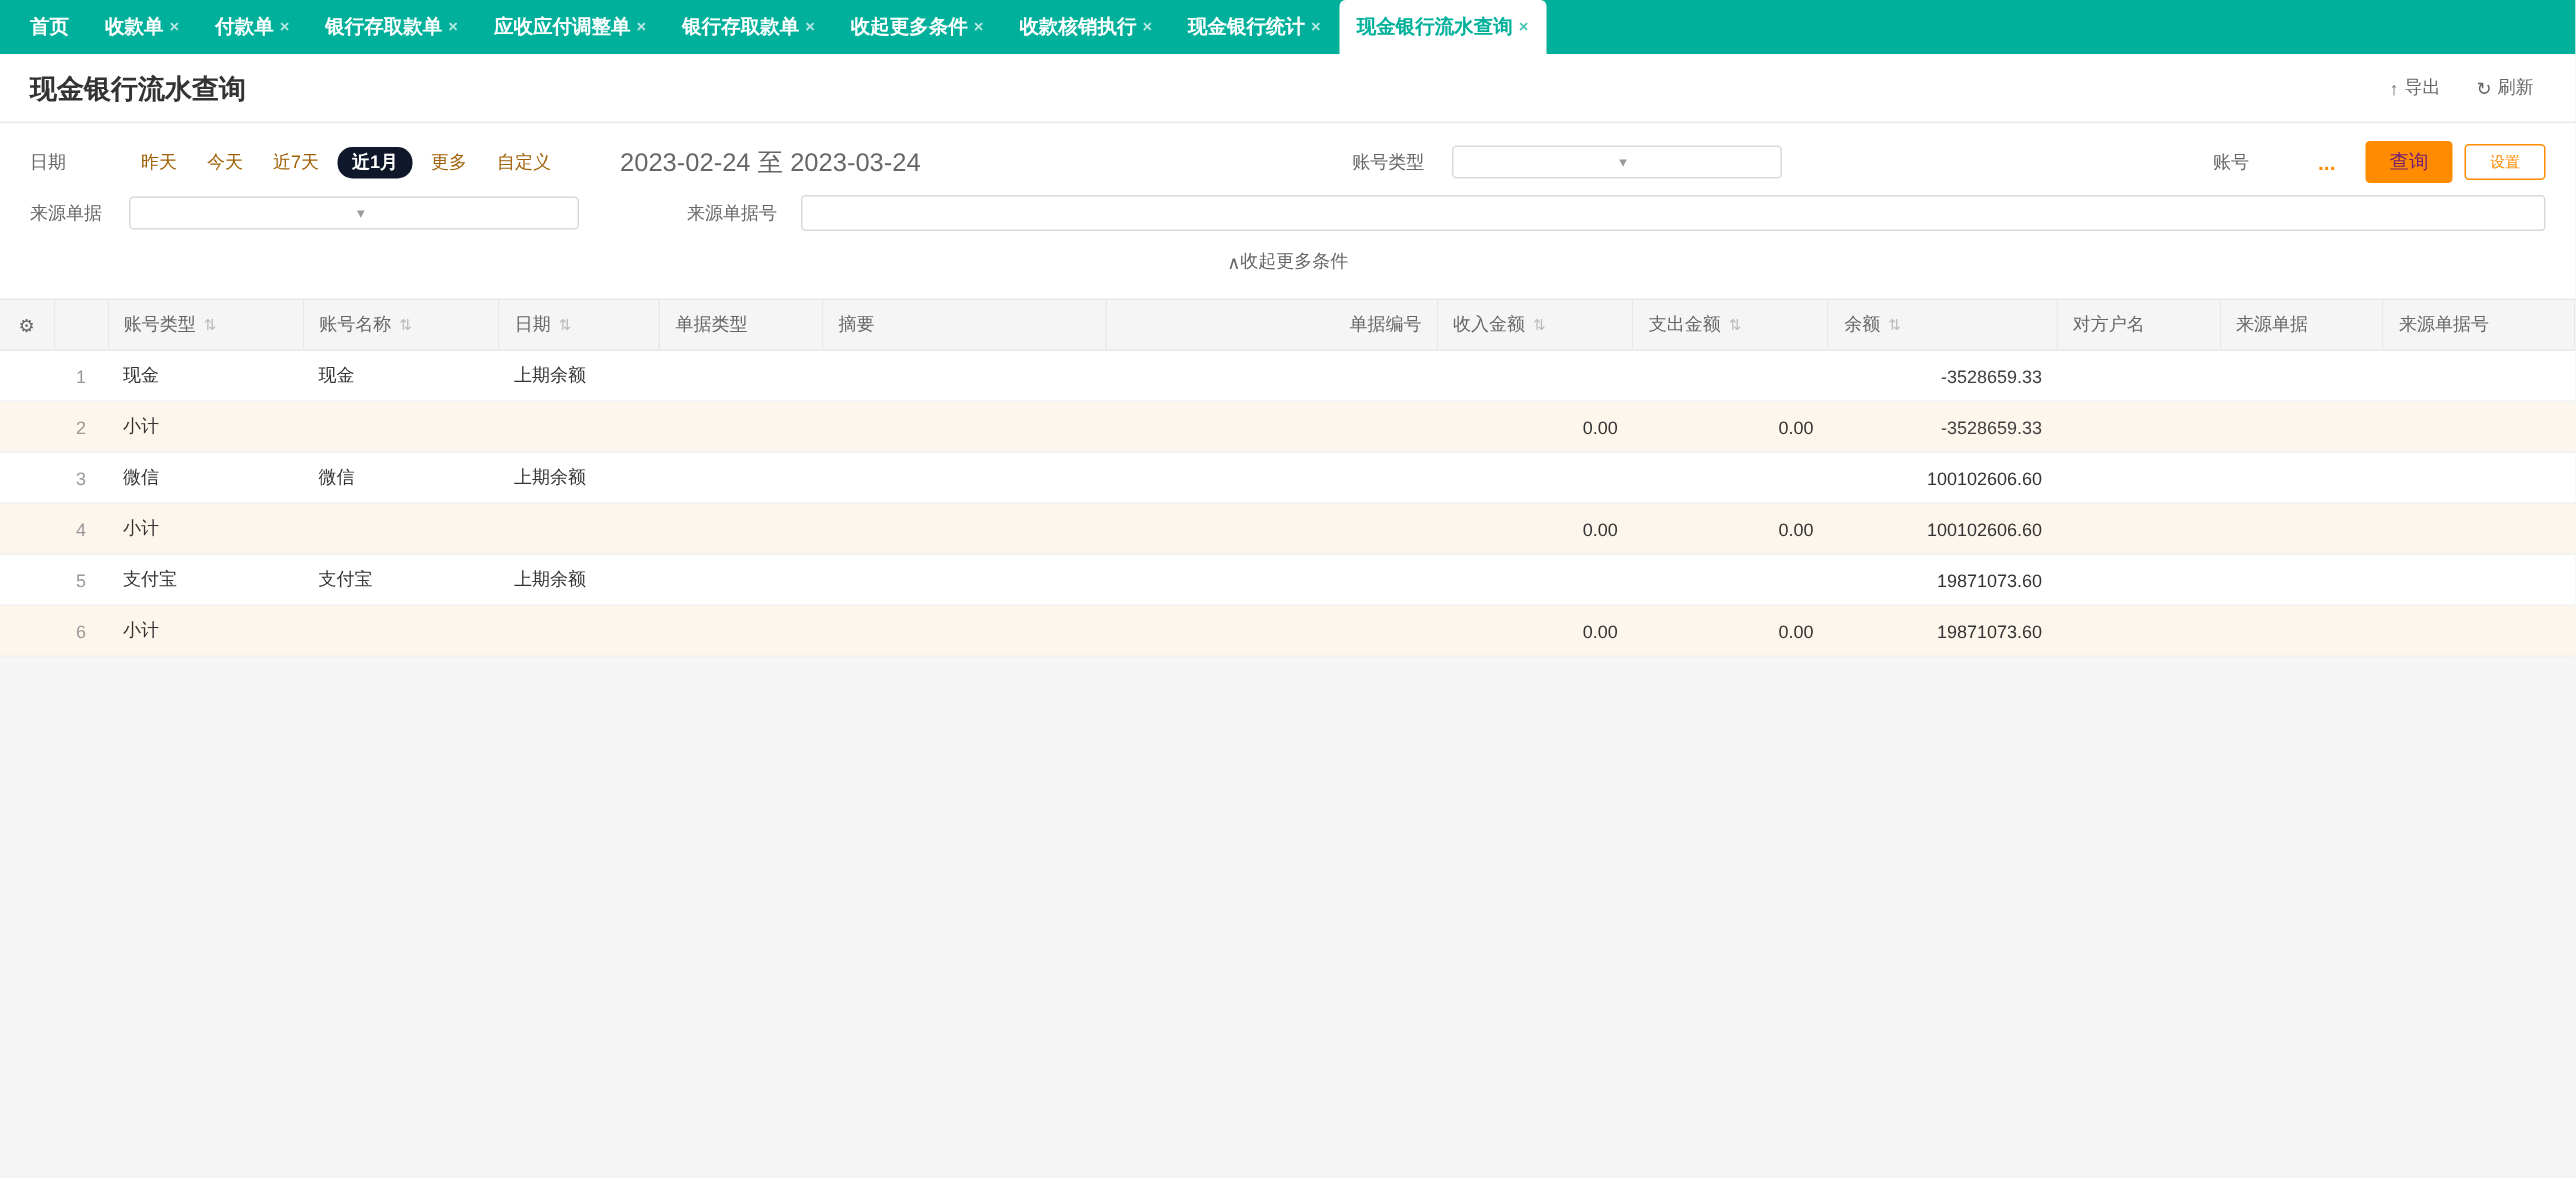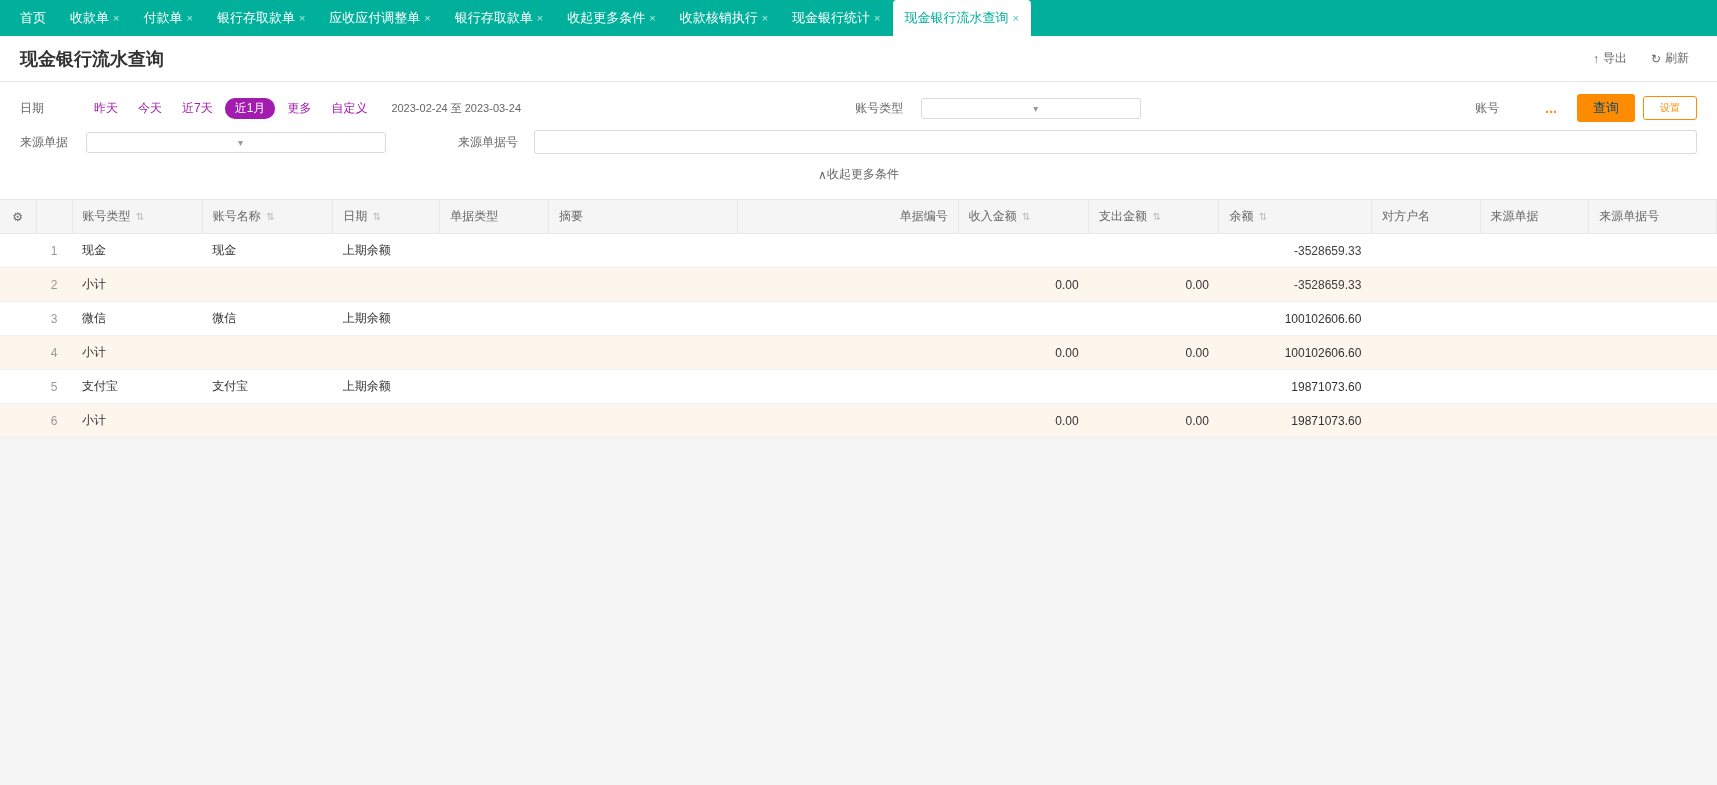--- a/index.html
+++ b/index.html
@@ -18,20 +18,21 @@
       color: #fff;
       padding: 0 12px;
       height: 36px;
       line-height: 36px;
       cursor: pointer;
       white-space: nowrap;
       font-size: 13px;
       display: flex;
       align-items: center;
       gap: 4px;
+      font-weight: bold;
     }
     .nav-item.active {
       background: #fff;
       color: #00b09b;
       border-radius: 4px 4px 0 0;
     }
     .nav-close { font-size: 11px; opacity: 0.7; cursor: pointer; }
     .nav-item.active .nav-close { color: #00b09b; }
 
     
@@ -63,47 +64,47 @@
     }
     .filter-row {
       display: flex;
       align-items: center;
       gap: 16px;
       margin-bottom: 8px;
     }
     .filter-label { color: #666; min-width: 50px; }
     .filter-date-group { display: flex; align-items: center; gap: 4px; }
     .date-btn {
-      padding: 2px 8px; border-radius: 3px; cursor: pointer; color: #a21caf; font-size: 12px;
+      padding: 2px 8px; border-radius: 3px; cursor: pointer; color: #a16207; font-size: 12px;
       background: none; border: none;
     }
     .date-btn.active {
-      background: #a21caf; color: #fff; border-radius: 10px; padding: 2px 10px;
-    }
-    .date-range { color: #666; font-size: 11px; margin-left: 0; }
+      background: #0f172a; color: #fff; border-radius: 10px; padding: 2px 10px; font-weight: bold;
+    }
+    .date-range { color: #666; font-size: 17px; margin-left: 22px; }
 
     .filter-select {
       display: flex; align-items: center; gap: 4px;
       border: 1px solid #d9d9d9; border-radius: 3px; padding: 4px 8px;
       min-width: 200px; cursor: pointer; background: #fff; position: relative;
     }
     .filter-select span { flex: 1; color: #999; }
     .filter-select .arrow { color: #999; font-size: 10px; }
 
     .filter-input-group {
       display: flex; align-items: center; gap: 4px; flex: 1;
     }
     .filter-input {
       border: 1px solid #d9d9d9; border-radius: 3px; padding: 4px 8px;
       flex: 1; min-width: 200px; outline: none; font-size: 12px;
     }
 
     .action-btns { display: flex; gap: 8px; align-items: center; }
     .btn-query {
-      background: #ff8c00; color: #0c4a6e; border: none; border-radius: 3px;
+      background: #ff8c00; color: #701a75; border: none; border-radius: 3px;
       padding: 5px 16px; cursor: pointer; font-size: 13px;
     }
     .btn-setting {
       background: #fff; color: #ff8c00; border: 1px solid #ff8c00;
       border-radius: 3px; padding: 4px 16px; cursor: pointer; font-size: 10px;
     }
 
     .filter-more {
       display: flex; align-items: center; justify-content: center;
       color: #666; cursor: pointer; font-size: 12px; padding: 4px;

